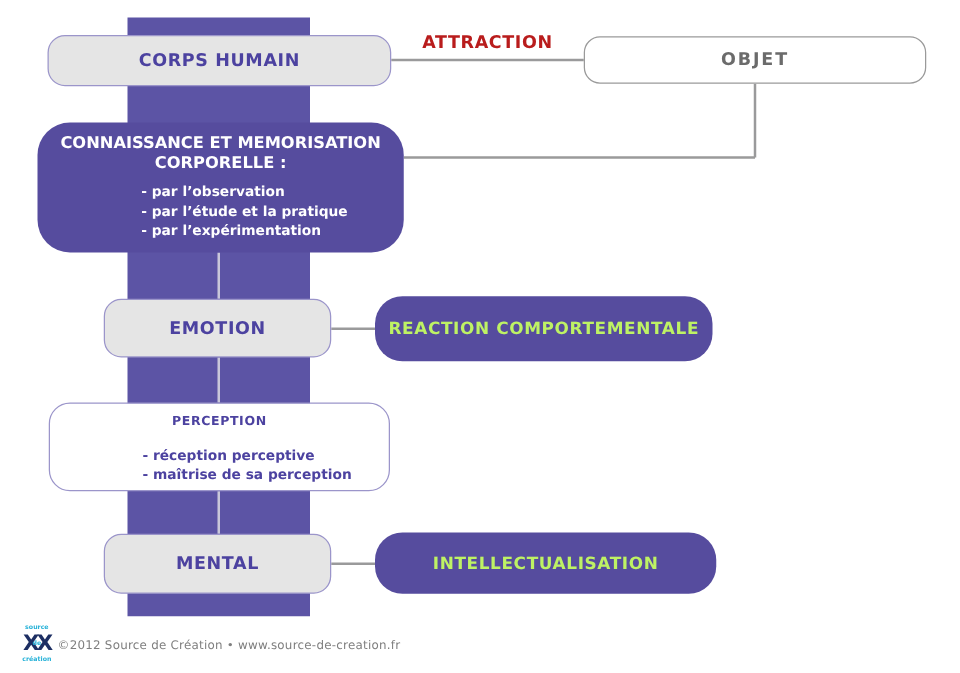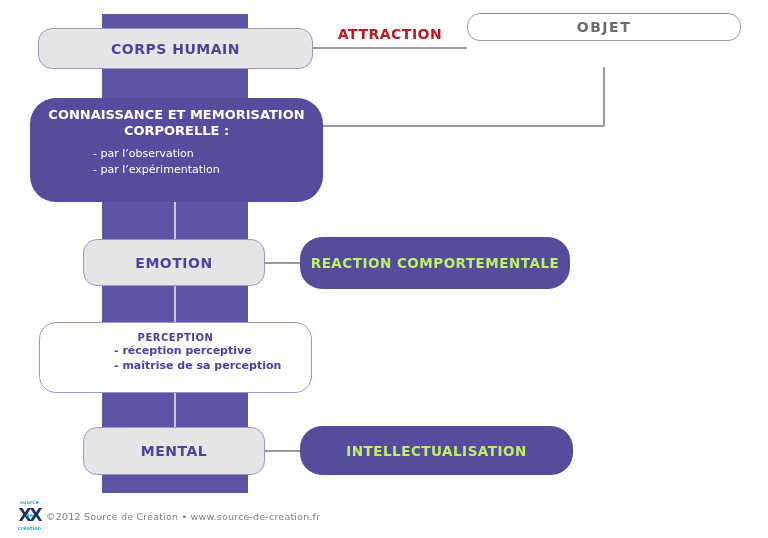--- a/index.html
+++ b/index.html
@@ -43,21 +43,21 @@
   }
   .node.gray {
     background: #ffffff;
     border: 1.5px solid #9a9a9a;
     border-radius: 13px;
     color: #6b6b6b;
     font-size: 14px;
     letter-spacing: 1.5px;
   }
   .corps    { left: 38px;  top: 28px;  width: 275px; height: 41px; }
-  .objet    { left: 467px; top: 13px;  width: 274px; height: 28px; }
+  .objet    { left: 467px; top: 29px;  width: 274px; height: 38px; }
   .emotion  { left: 83px;  top: 239px; width: 182px; height: 47px; }
   .reaction { left: 300px; top: 237px; width: 270px; height: 52px; }
   .mental   { left: 83px;  top: 427px; width: 182px; height: 48px; }
   .intell   { left: 300px; top: 426px; width: 273px; height: 49px; }
 
   .attraction-label {
     position: absolute;
     left: 330px; top: 26px; width: 120px;
     text-align: center;
     color: #b91c1c;
@@ -76,43 +76,43 @@
     padding-top: 9px;
   }
   .connaissance .title {
     text-align: center;
     font-weight: bold;
     font-size: 13px;
     line-height: 16px;
   }
   .connaissance .bullets {
     margin-top: 7px;
-    padding-left: 63px;
-    font-weight: normal;
+    padding-left: 83px;
+    font-weight: bold;
     font-size: 11px;
     line-height: 15.5px;
   }
   .perception {
     position: absolute;
     left: 39px; top: 322px;
     width: 273px; height: 71px;
     background: #ffffff;
     border: 1.5px solid #9b95ca;
     border-radius: 17px;
     color: #4c42a0;
     padding-top: 9px;
   }
   .perception .title {
     text-align: center;
     font-weight: bold;
     font-size: 10px;
     letter-spacing: 0.5px;
   }
   .perception .bullets {
-    margin-top: 0;
+    margin-top: 14px;
     padding-left: 74px;
     font-weight: bold;
     font-size: 11px;
     line-height: 15px;
   }
   .bullets span { display: block; }
 
   .hline { position: absolute; height: 1.5px; background: #9a9a9b; }
   .vline-gray { position: absolute; width: 1.5px; background: #9a9a9b; }
   .vline-light { position: absolute; width: 2px; background: #c9c7da; }
@@ -191,20 +191,21 @@
     <span>OBJET</span>
   </div>
 
   <div class="connaissance">
     <div class="title">
       <span>CONNAISSANCE ET MEMORISATION</span><br>
       <span>CORPORELLE :</span>
     </div>
     <div class="bullets">
       <span>- par l’observation</span>
+      <span>- par l’étude et la pratique</span>
       <span>- par l’expérimentation</span>
     </div>
   </div>
 
   <div class="node white emotion">
     <span>EMOTION</span>
   </div>
   <div class="node purple reaction">
     <span>REACTION COMPORTEMENTALE</span>
   </div>

